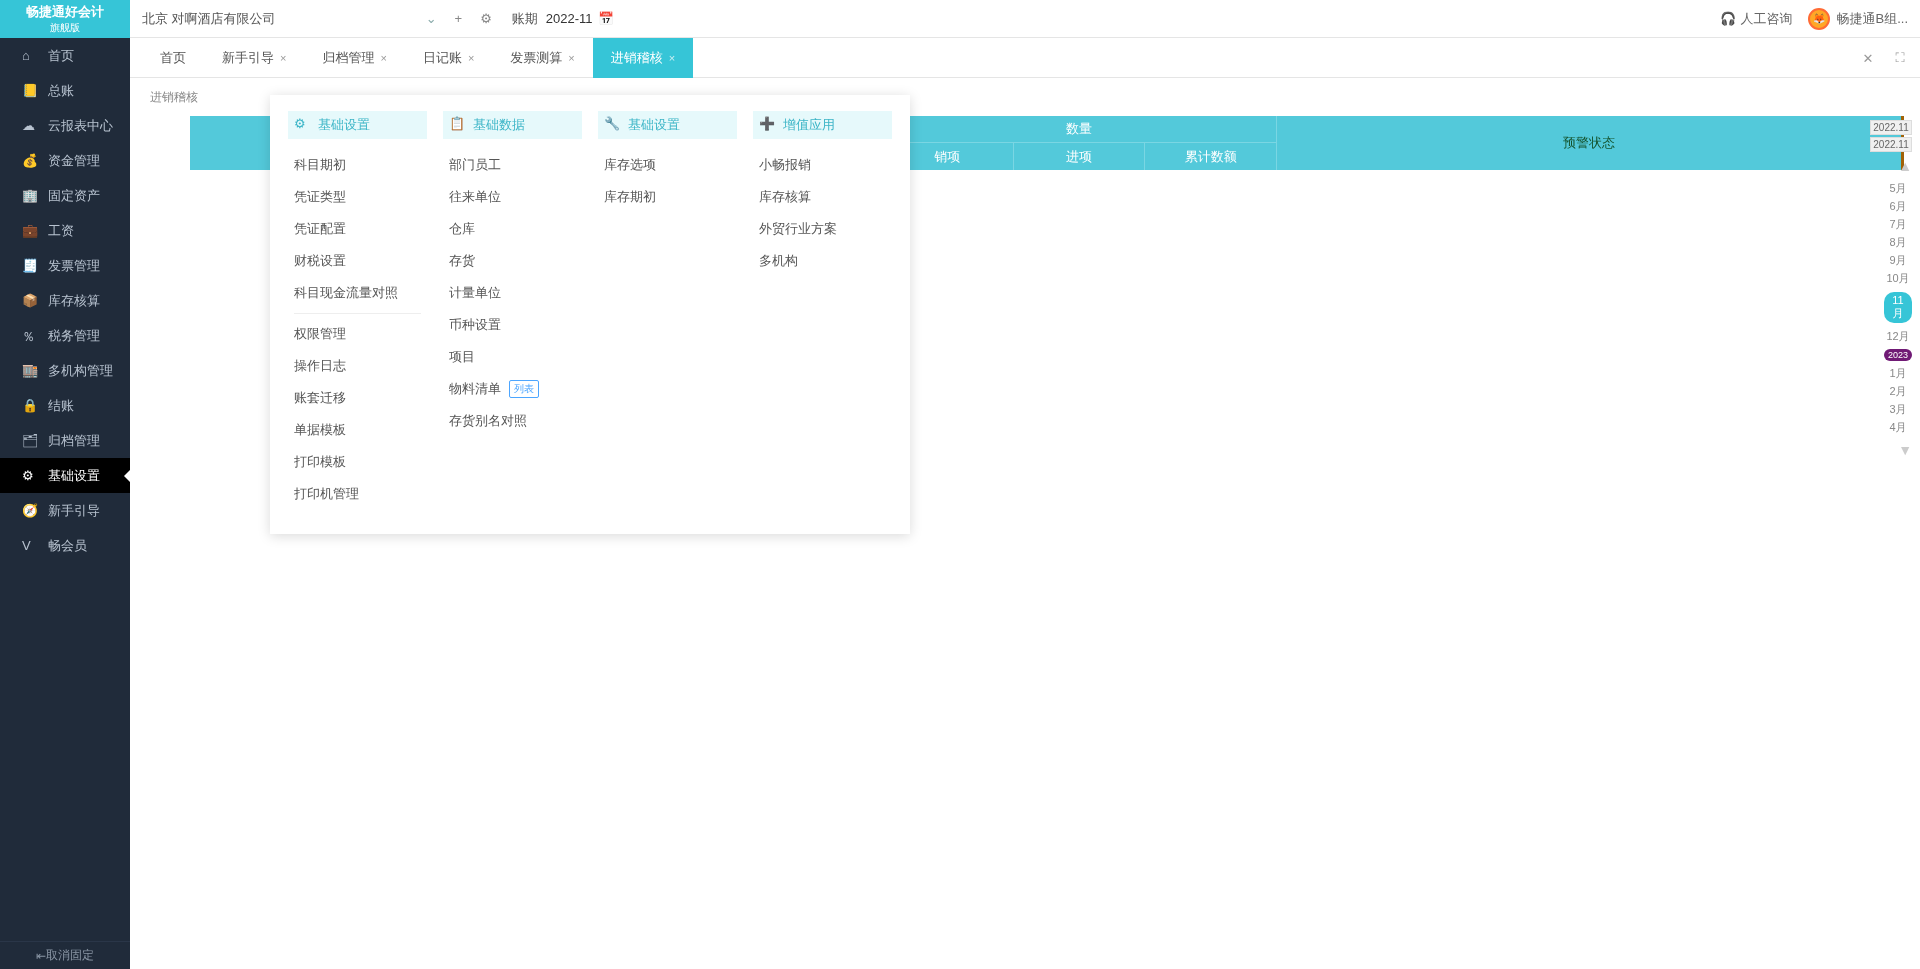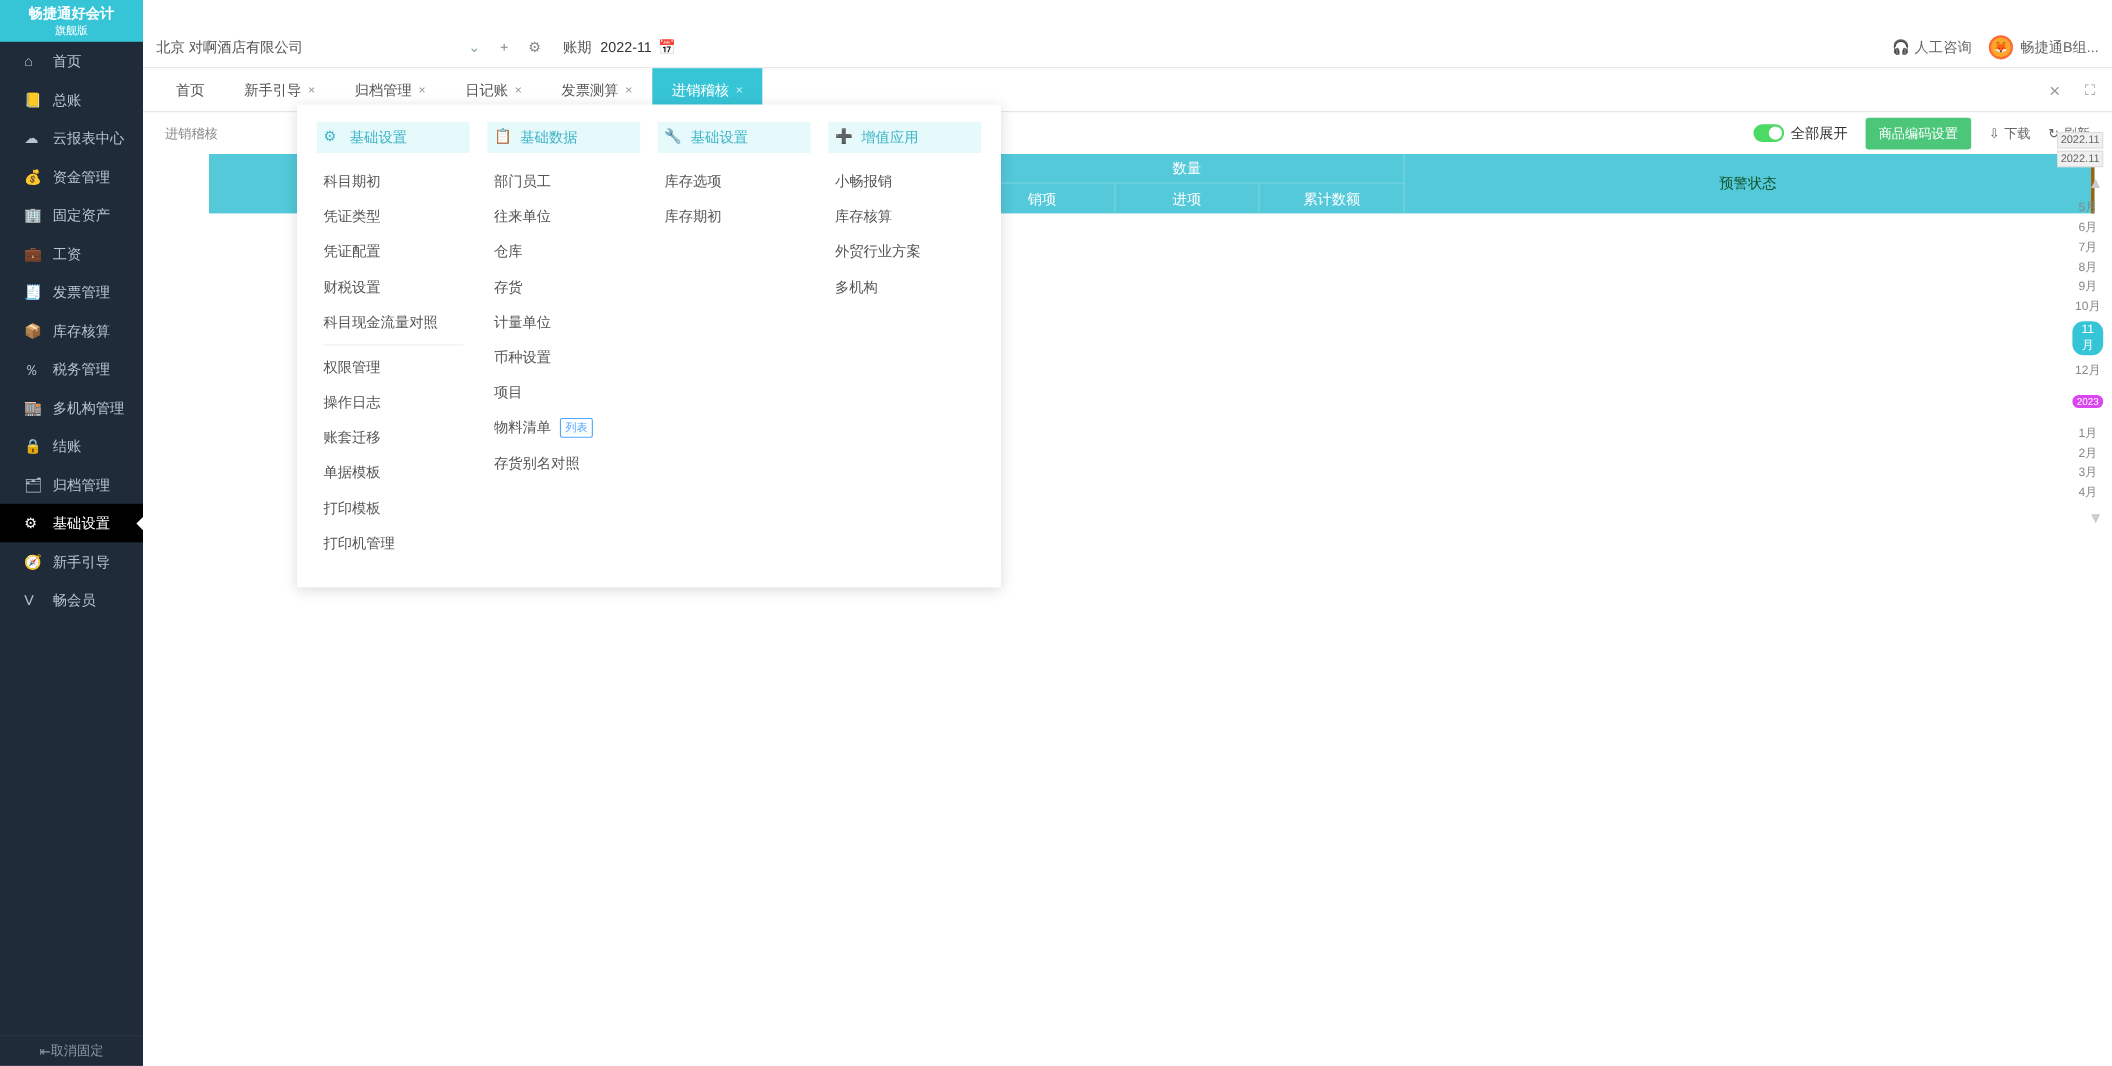--- a/index.html
+++ b/index.html
@@ -15,21 +15,21 @@
     .nav-item { height: 35px; display: flex; align-items: center; padding-left: 22px; color: #b8c3d0; cursor: pointer; position: relative; }
     .nav-item.active { background: #000; color: #fff; }
     .nav-item.active::after { content: ''; position: absolute; right: 0; top: 50%; transform: translateY(-50%); border: 6px solid transparent; border-right-color: #fff; }
     .nav-icon { width: 16px; height: 16px; margin-right: 10px; display: inline-block; }
     .sidebar-footer { margin-top: auto; height: 28px; display: flex; align-items: center; justify-content: center; color: #8a96a5; font-size: 12px; border-top: 1px solid #2a3648; cursor: pointer; }
     
     
     .main { flex: 1; display: flex; flex-direction: column; position: relative; }
     
     
-    .topbar { height: 38px; border-bottom: 1px solid #e5e5e5; display: flex; align-items: center; padding: 16px 12px; margin-top: 24px; }
+    .topbar { height: 38px; border-bottom: 1px solid #e5e5e5; display: flex; align-items: center; padding: 16px 12px; }
     .company-select { display: flex; align-items: center; color: #555; cursor: pointer; }
     .company-chevron { color: #8aa; margin-left: 150px; }
     .topbar-icon { margin-left: 18px; color: #888; cursor: pointer; }
     .period-label { margin-left: 20px; color: #555; }
     .period-value { margin-left: 8px; color: #333; }
     .topbar-right { margin-left: auto; display: flex; align-items: center; gap: 16px; color: #666; }
     .user-avatar { width: 22px; height: 22px; background: #ffa726; border-radius: 50%; border: 2px solid #ff6b35; display: inline-flex; align-items: center; justify-content: center; font-size: 10px; }
     
     
     .tabs-bar { height: 40px; border-bottom: 1px solid #e5e5e5; display: flex; align-items: center; padding-left: 12px; position: relative; }
@@ -66,21 +66,21 @@
     .fly-item { height: 32px; display: flex; align-items: center; color: #555; cursor: pointer; font-size: 13px; padding-left: 6px; }
     .fly-badge { border: 1px solid #4da6ff; color: #4da6ff; font-size: 10px; padding: 1px 4px; border-radius: 2px; margin-left: 8px; }
     .fly-divider { border-top: 1px solid #eee; margin: 4px 6px; }
     
     
     .period-nav { position: absolute; right: 8px; top: 120px; width: 40px; display: flex; flex-direction: column; align-items: flex-end; }
     .period-year { font-size: 10px; color: #666; background: #f0f0f0; border: 1px solid #ddd; padding: 1px 2px; margin-bottom: 2px; width: 42px; text-align: center; }
     .period-arrow { color: #ccc; font-size: 14px; margin: 4px 0; cursor: pointer; }
     .period-month { font-size: 11px; color: #888; margin: 3px 0; cursor: pointer; width: 28px; text-align: center; }
     .period-month.active { background: #36c5d7; color: #fff; border-radius: 10px; padding: 2px 4px; }
-    .period-year-badge { background: #d946ef; color: #fff; font-size: 9px; border-radius: 8px; padding: 1px 4px; margin: 12px 0; }
+    .period-year-badge { background: #701a75; color: #fff; font-size: 9px; border-radius: 8px; padding: 1px 4px; margin: 2px 0; }
   </style>
 </head>
 <body>
 
 <div class="app">
 
   <div class="sidebar">
     <div class="logo">
       <div class="logo-main">畅捷通好会计</div>
       <div class="logo-sub">旗舰版</div>
@@ -204,35 +204,20 @@
           </div>
         </div>
       <div class="tabs-right">
         <div class="tabs-rbtn">✕</div>
         <div class="tabs-rbtn">⛶</div>
       </div>
     </div>
 
     <div class="toolbar-row">
       <div style="color:#888;font-size:12px;">进销稽核</div>
-      <div class="toolbar-right">
-        <div style="display:flex;align-items:center;gap:6px;">
-          <div class="toggle"></div>
-          <span>全部展开</span>
-        </div>
-        <button class="btn-green">商品编码设置</button>
-        <div class="link-btn">
-          <span>⇩</span>
-          <span>下载</span>
-        </div>
-        <div class="link-btn">
-          <span>↻</span>
-          <span>刷新</span>
-        </div>
-      </div>
     </div>
 
     <div class="table-head-wrap">
       <div class="table-head">
         <div class="th-cell" style="width:692px;"></div>
         <div class="th-group" style="width:395px;">
           <div class="th-group-top">数量</div>
           <div class="th-group-bottom">
             <div class="th-sub">销项</div>
             <div class="th-sub">进项</div>

